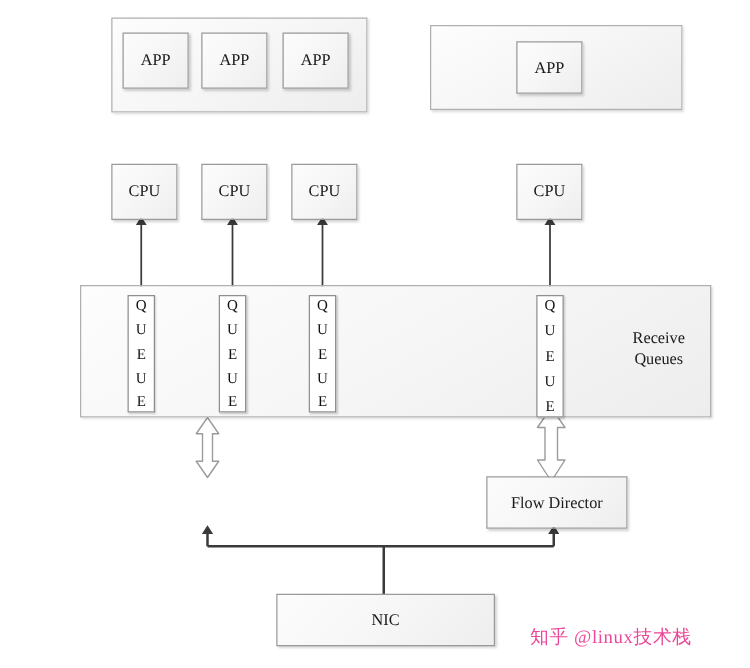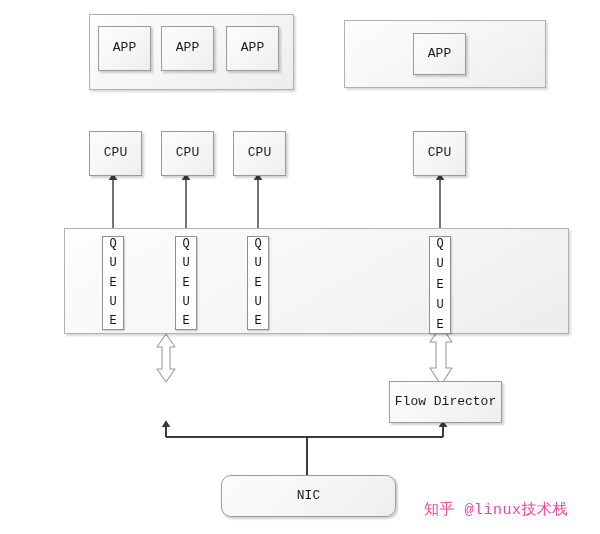--- a/index.html
+++ b/index.html
@@ -5,21 +5,21 @@
   html, body {
     margin: 0;
     padding: 0;
     background: #ffffff;
   }
   #canvas {
     position: relative;
     width: 600px;
     height: 534px;
     background: #ffffff;
-    font-family: Liberation Mono, monospace;
+    font-family: Liberation Serif, serif;
     overflow: hidden;
   }
 
   
   .box {
     position: absolute;
     box-sizing: border-box;
     border: 1px solid #9a9a9a;
     background: linear-gradient(135deg, #fcfcfc 0%, #f7f7f7 45%, #eeeeee 100%);
     box-shadow: 1.5px 1.5px 2px rgba(0,0,0,0.18);
@@ -130,20 +130,22 @@
   <div class="box" style="left:413px; top:33px; width:53px; height:42px;">APP</div>
 
 
   <div class="box" style="left:89px; top:131px; width:53px; height:45px;">CPU</div>
   <div class="box" style="left:161px; top:131px; width:53px; height:45px;">CPU</div>
   <div class="box" style="left:233px; top:131px; width:53px; height:45px;">CPU</div>
   <div class="box" style="left:413px; top:131px; width:53px; height:45px;">CPU</div>
 
   <div class="container-box" style="left:64px; top:228px; width:505px; height:106px;"></div>
 
+  <div class="plain-label" style="left:489px; top:262px; width:76px;">Receive
+Queues</div>
 
   <div class="queue-box" style="left:102px; top:236px; width:22px; height:94px;">
     <span class="ql">Q</span>
     <span class="ql">U</span>
     <span class="ql">E</span>
     <span class="ql">U</span>
     <span class="ql">E</span>
   </div>
 
   <div class="queue-box" style="left:175px; top:236px; width:22px; height:94px;">
@@ -166,17 +168,17 @@
     <span class="ql">Q</span>
     <span class="ql">U</span>
     <span class="ql">E</span>
     <span class="ql">U</span>
     <span class="ql">E</span>
   </div>
 
 
   <div class="box" style="left:389px; top:381px; width:113px; height:42px;">Flow Director</div>
 
-  <div class="box" style="left:221px; top:475px; width:175px; height:42px;border-radius:10px;">NIC</div>
+  <div class="box" style="left:221px; top:475px; width:175px; height:42px;">NIC</div>
 
   <div class="watermark" style="left:424px; top:500px;">知乎 @linux技术栈</div>
 
 </div>
 
 </body></html>

